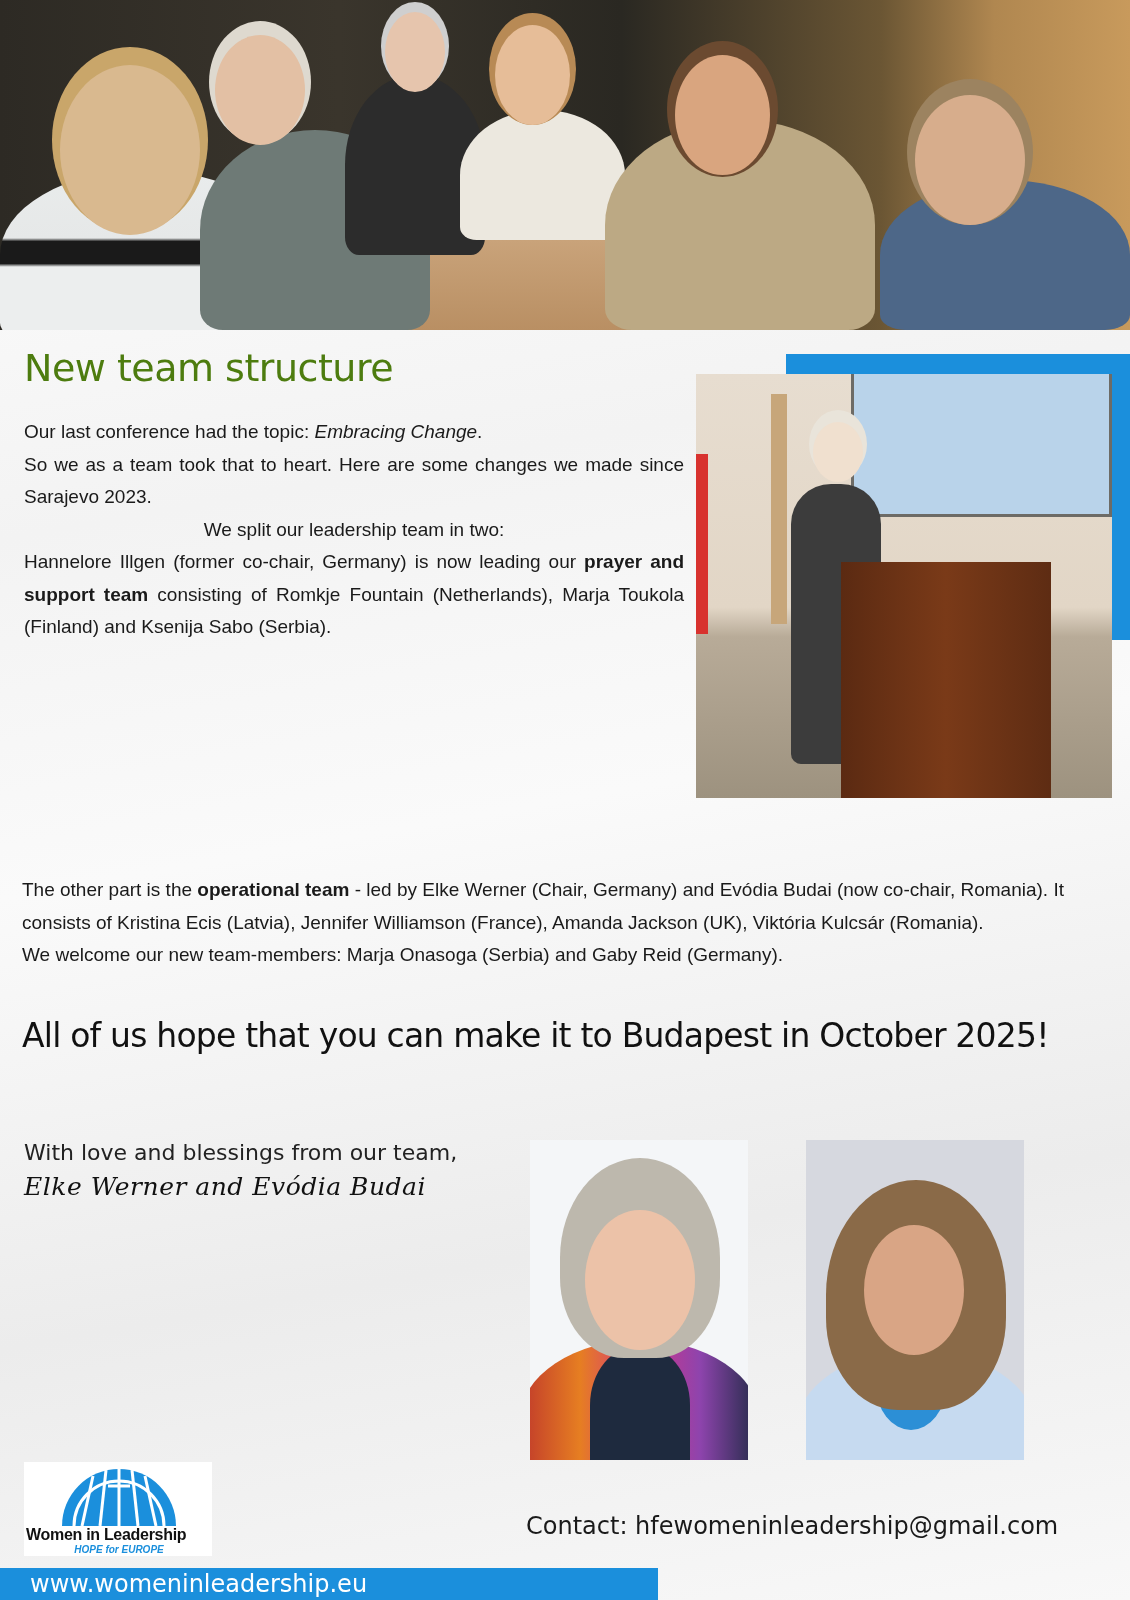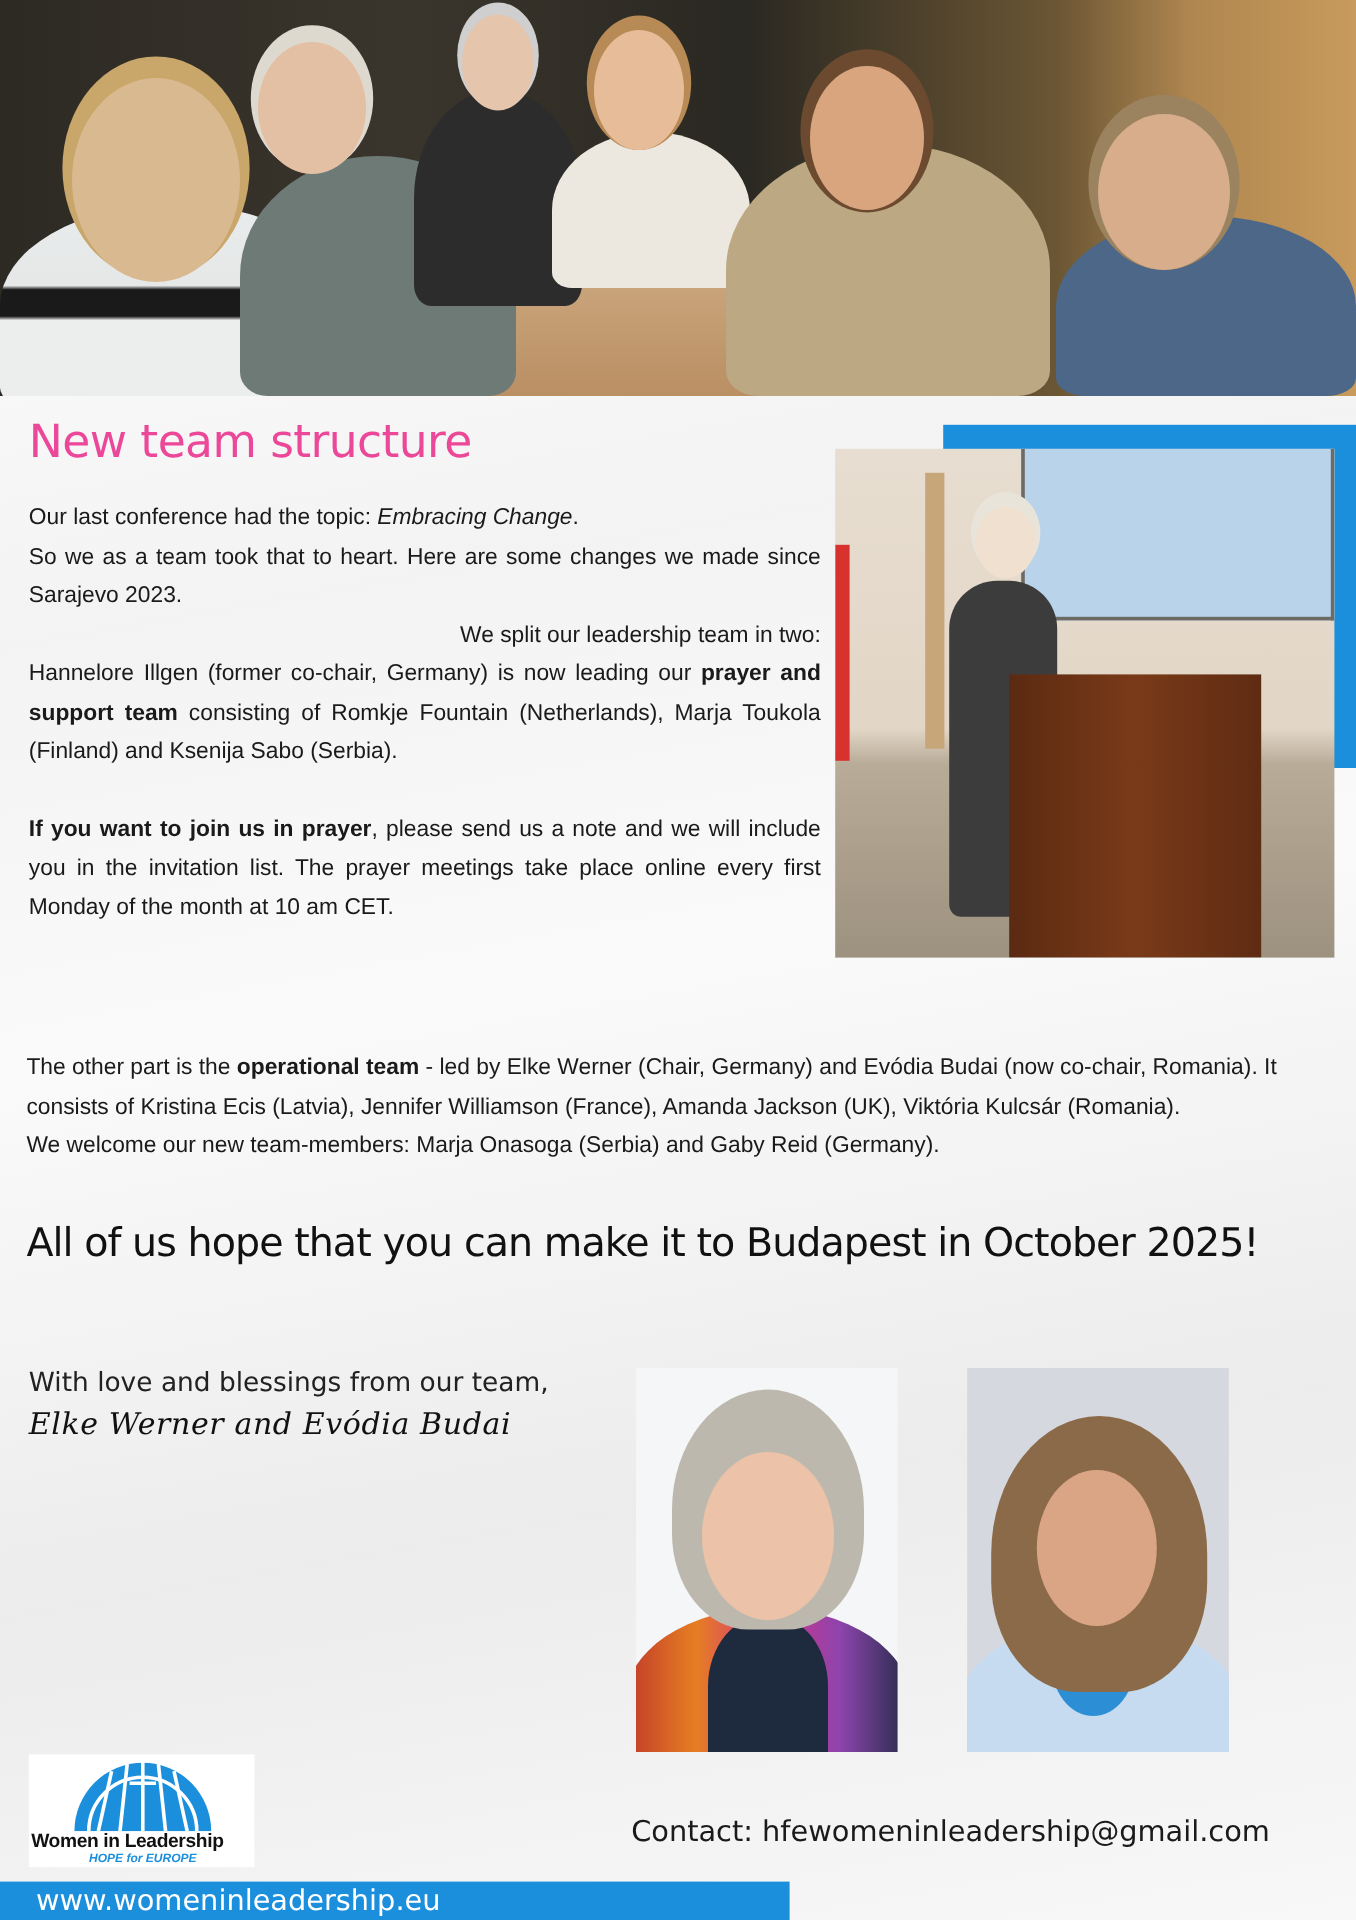--- a/index.html
+++ b/index.html
@@ -27,21 +27,21 @@
   }
   .speaker-photo .screen { position:absolute; left:155px; top:0; width:255px; height:140px; background:#b9d3ea; border:3px solid #6d6b66; border-top:none;}
   .speaker-photo .podium { position:absolute; left:145px; top:188px; width:210px; height:236px; background:linear-gradient(90deg,#5b2a12,#7a3a18,#5e2c13); }
   .speaker-photo .woman-body { position:absolute; left:95px; top:110px; width:90px; height:280px; background:#3c3c3c; border-radius:40px 40px 10px 10px; }
   .speaker-photo .woman-head { position:absolute; left:117px; top:48px; width:50px; height:60px; background:#f0e0cf; border-radius:50%; box-shadow: 0 -8px 0 4px #e9e4da; }
   .speaker-photo .cross { position:absolute; left:75px; top:20px; width:16px; height:230px; background:#c7a67a; }
   .speaker-photo .flag { position:absolute; left:0; top:80px; width:12px; height:180px; background:#d8322e; }
 
   h1.title {
     left:24px; top:346px; margin:0; font-size:38px; font-weight:normal;
-    font-family:"DejaVu Sans", sans-serif; letter-spacing:-0.5px; color:#ec4899;
+    font-family:"DejaVu Sans", sans-serif; letter-spacing:-0.5px; color:#4d7c0f;
   }
   .body-text {
     font-family:"Liberation Sans", sans-serif; font-size:19px; line-height:32.5px; color:#1a1a1a;
   }
   .col-left { left:24px; top:416px; width:660px; text-align:justify; }
   .col-full { left:22px; top:874px; width:1092px; }
   .col-left p, .col-full p { margin:0; }
   .gap { height:32px; }
   .hope {
     left:22px; top:1016px; margin:0; font-size:33px; font-weight:normal;
@@ -85,28 +85,25 @@
   <div class="head" style="left:915px;top:95px;width:110px;height:130px;background:#d7ad8c;box-shadow:0 -8px 0 8px #9c8360;"></div>
 </div>
 
 <h1 class="abs title">New team structure</h1>
 
 <div class="abs body-text col-left">
   <p style="text-align:left;">
     <span>Our last conference had the topic: </span><em>Embracing Change</em><span>.</span>
   </p>
   <p>So we as a team took that to heart. Here are some changes we made since Sarajevo 2023.</p>
-  <p style="text-align:right;">We split our leadership team in two:</p>
+  <p style="text-align:center;">We split our leadership team in two:</p>
   <p>
     <span>Hannelore Illgen (former co-chair, Germany) is now leading our </span><strong>prayer and support team</strong><span> consisting of Romkje Fountain (Netherlands), Marja Toukola (Finland) and Ksenija Sabo (Serbia).</span>
   </p>
   <div class="gap"></div>
-  <p>
-    <strong>If you want to join us in prayer</strong><span>, please send us a note and we will include you in the invitation list. The prayer meetings take place online every first Monday of the month at 10 am CET.</span>
-  </p>
 </div>
 
 <div class="abs speaker-frame"></div>
 <div class="abs speaker-photo">
   <div class="flag"></div>
   <div class="cross"></div>
   <div class="screen"></div>
   <div class="woman-body"></div>
   <div class="woman-head"></div>
   <div class="podium"></div>

